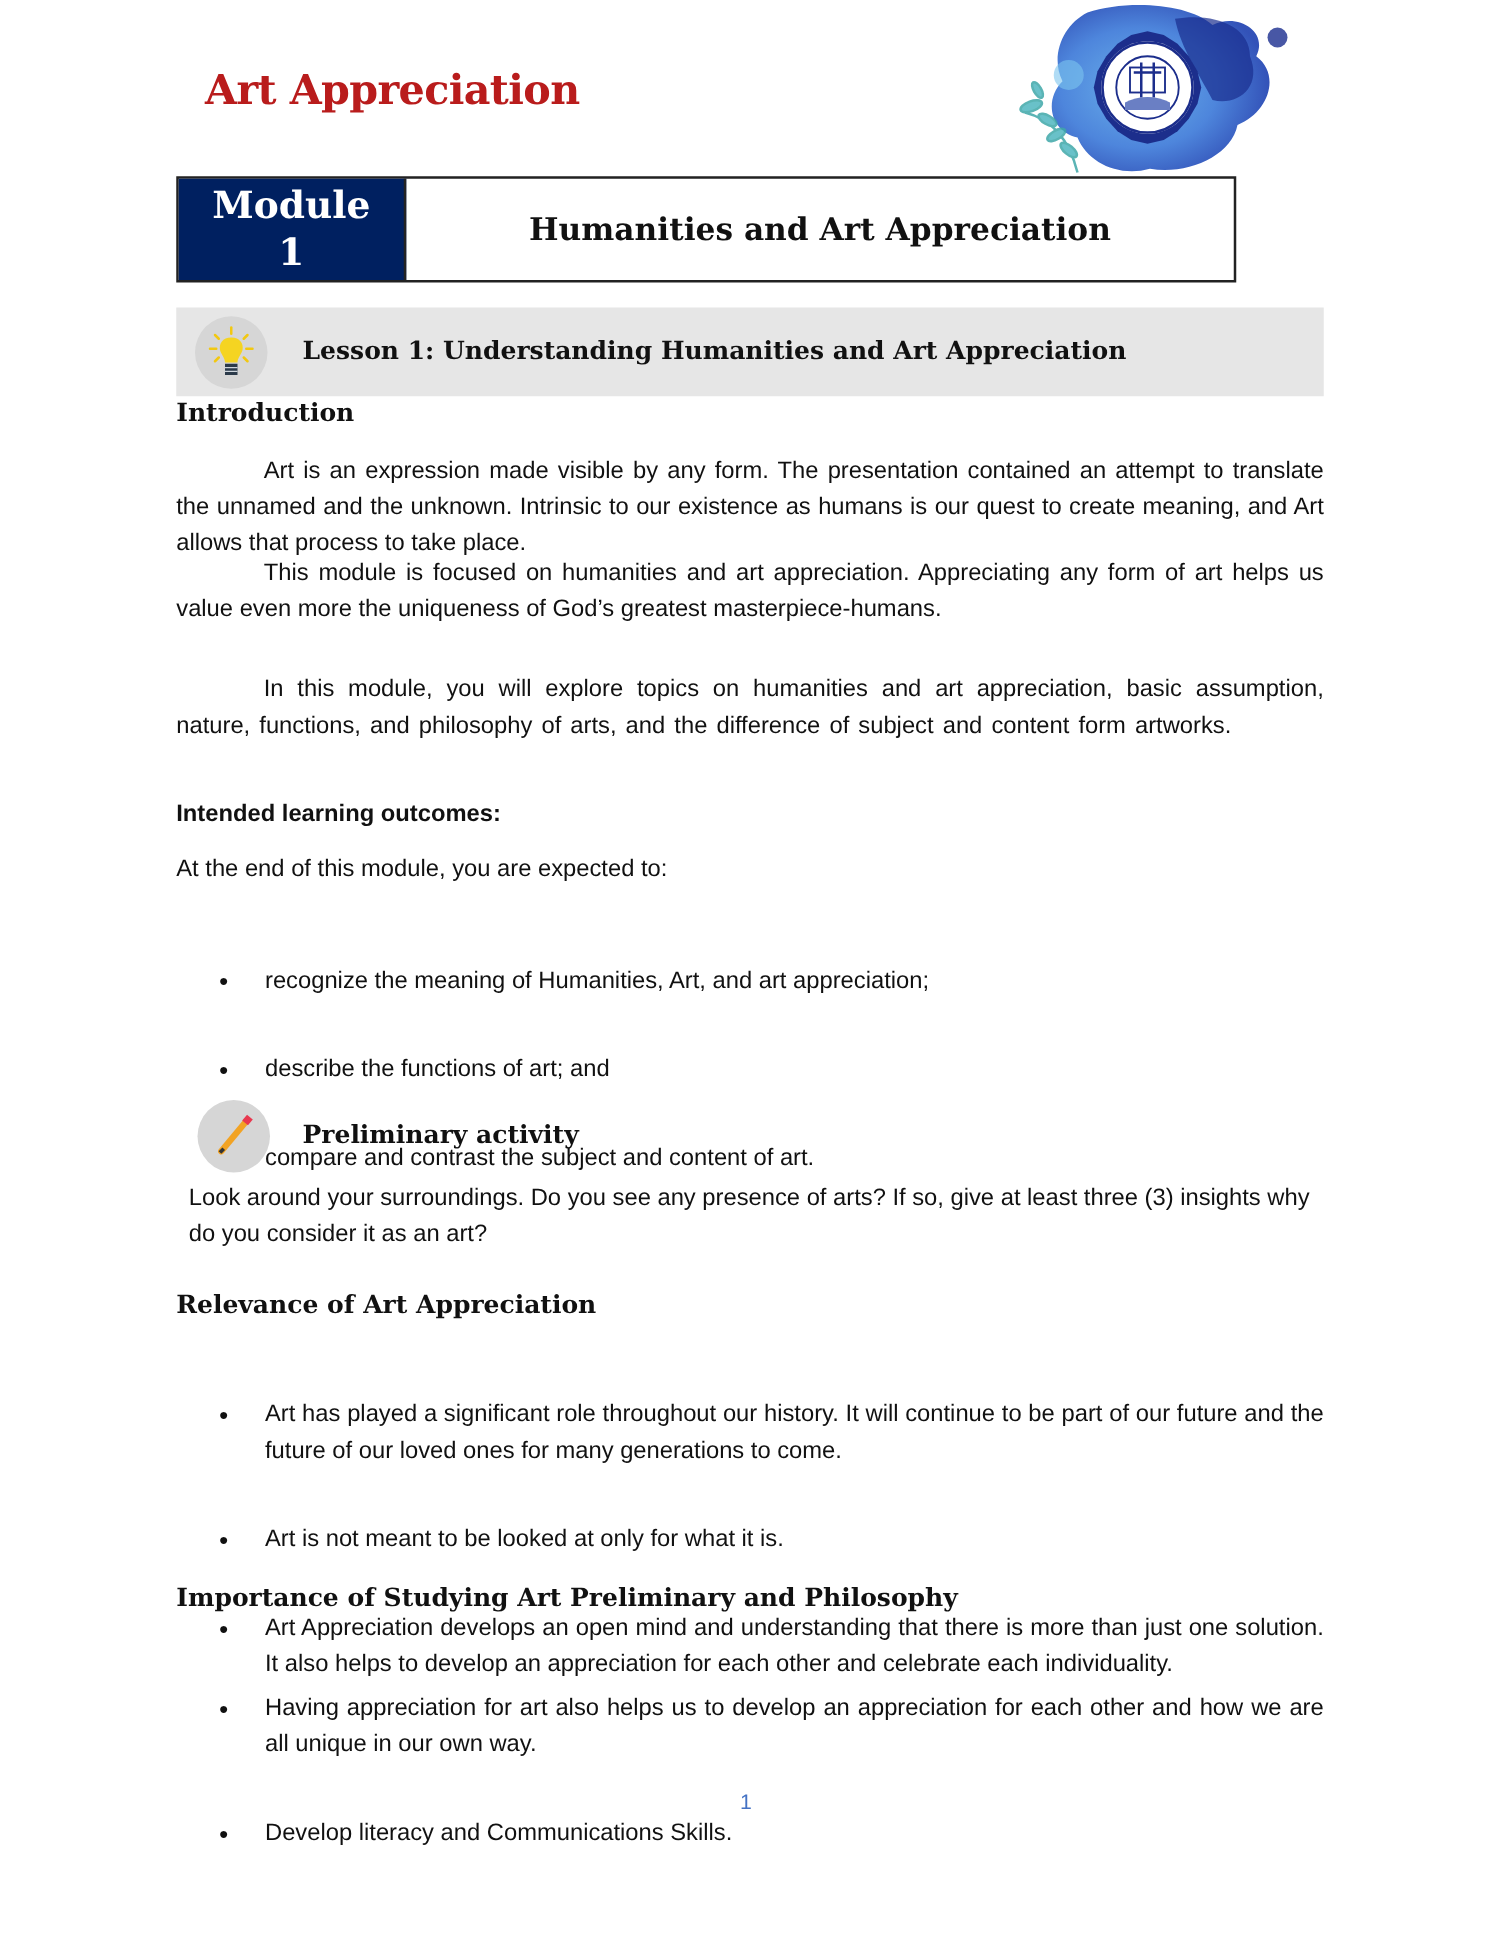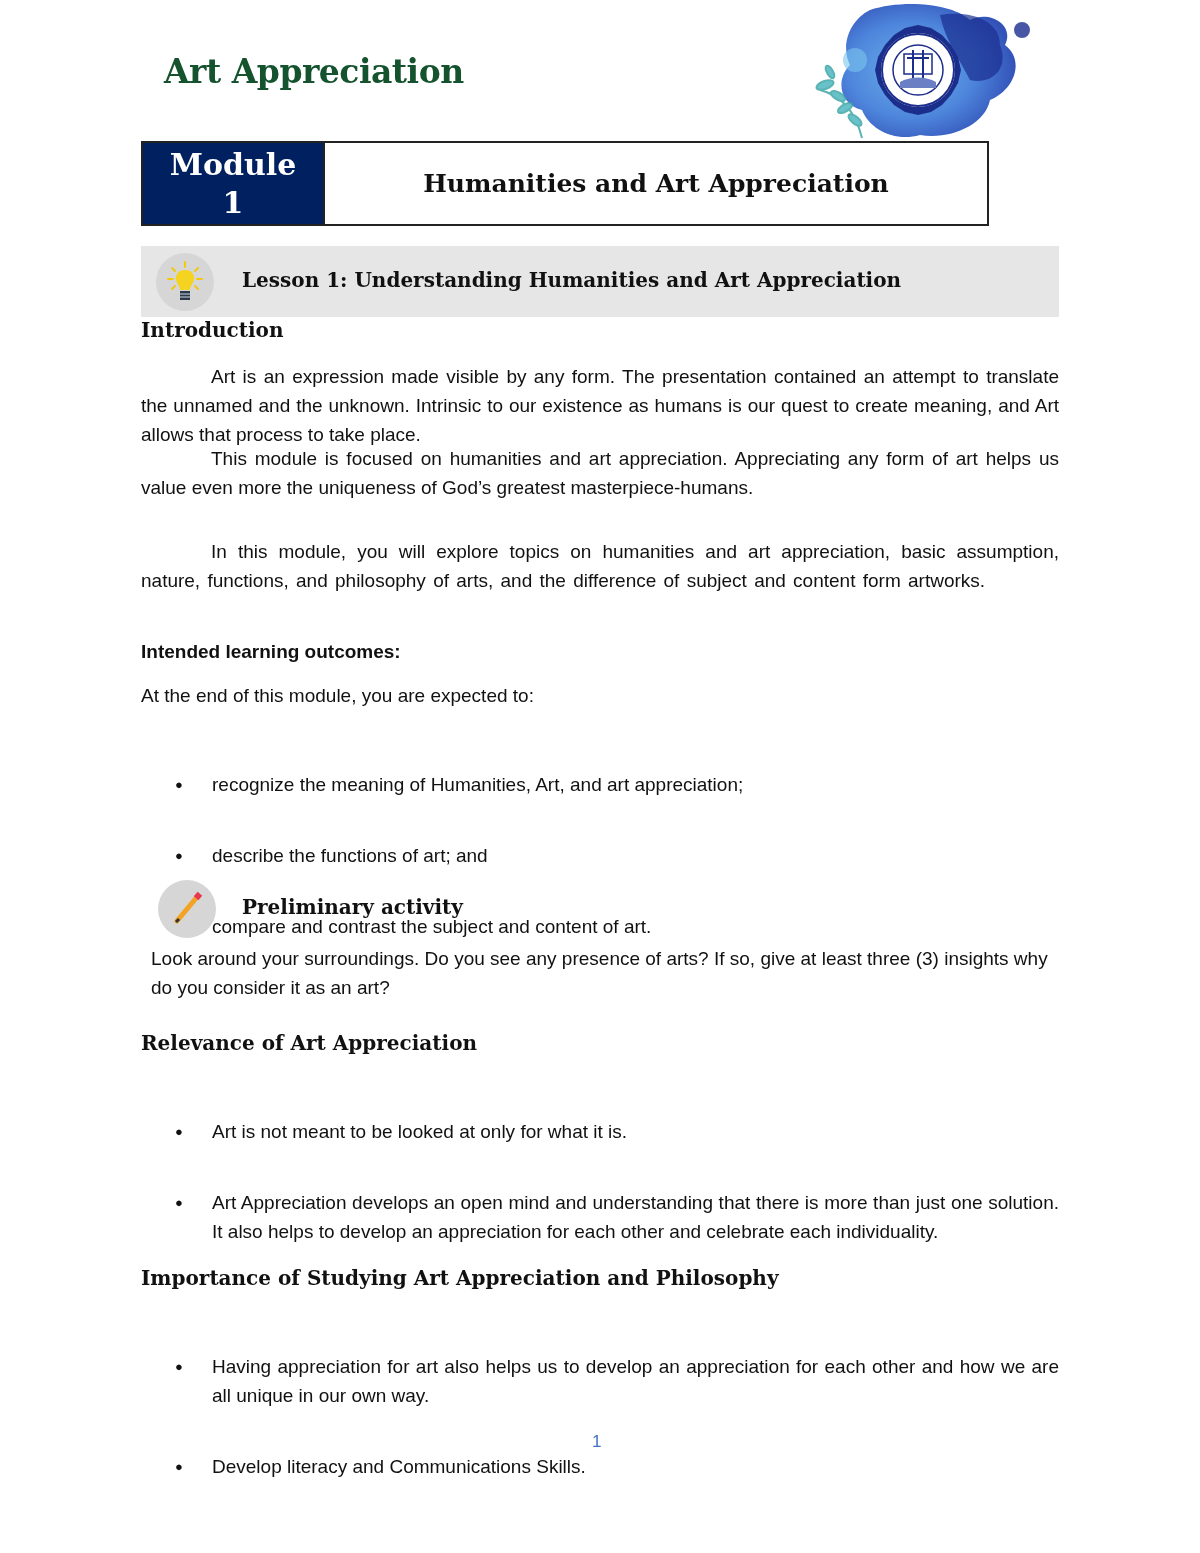--- a/index.html
+++ b/index.html
@@ -1,20 +1,20 @@
 <!DOCTYPE html>
 <html><head>
   <meta charset="utf-8">
   <style>
     html, body { margin: 0; padding: 0; background: #ffffff; }
     body { width: 1200px; height: 1553px; position: relative; overflow: hidden;
       font-family: "Liberation Sans", sans-serif; color: #111; }
     .abs { position: absolute; }
     .brand-title { left: 164px; top: 52px; font-family: "DejaVu Serif", serif; font-weight: bold;
-      font-size: 33px; color: #14532d; letter-spacing: -0.5px; }
+      font-size: 33px; color: #b91c1c; letter-spacing: -0.5px; }
     .logo-wrap { left: 800px; top: 0px; width: 240px; height: 142px; }
     .module-box { left: 141px; top: 141px; width: 848px; height: 85px; border: 2px solid #222;
       box-sizing: border-box; display: flex; }
     .module-left { width: 180px; background: #002060; color: #fff; border-right: 2px solid #222;
       display: flex; flex-direction: column; align-items: center; justify-content: center;
       font-family: "DejaVu Serif", serif; font-weight: bold; font-size: 30px; line-height: 38px; }
     .module-right { flex: 1; display: flex; align-items: center; justify-content: center;
       font-family: "DejaVu Serif", serif; font-weight: bold; font-size: 25px; color: #111; }
     .lesson-bar { left: 141px; top: 246px; width: 918px; height: 71px; background: #e6e6e6; }
     .icon-circle { width: 58px; height: 58px; border-radius: 50%; background: #d6d6d6;
@@ -125,26 +125,27 @@
     <line x1="9" y1="33" x2="12" y2="30" stroke="#333" stroke-width="3"></line>
     <rect x="28" y="4" width="6" height="6" fill="#e8384f" transform="rotate(40 31 7)"></rect>
   </svg>
 </div>
 <div class="abs h-serif pre-title">Preliminary activity</div>
 <div class="abs" style="left:151px; top:944px; width:910px; font-size:19px; line-height:29px;">Look around your surroundings. Do you see any presence of arts? If so, give at least three (3) insights why do you consider it as an art?</div>
 
 <div class="abs h-serif" style="left:141px; top:1031px;">Relevance of Art Appreciation</div>
 <div class="abs" style="left:141px; top:1075px; width:918px; text-align:justify;">
   <ul class="bullets">
+    <li>Art has played a significant role throughout our history. It will continue to be part of our future and the future of our loved ones for many generations to come.</li>
     <li>Art is not meant to be looked at only for what it is.</li>
     <li>Art Appreciation develops an open mind and understanding that there is more than just one solution. It also helps to develop an appreciation for each other and celebrate each individuality.</li>
   </ul>
 </div>
 
-<div class="abs h-serif" style="left:141px; top:1266px;">Importance of Studying Art Appreciation and Philosophy</div>
+<div class="abs h-serif" style="left:141px; top:1266px;">Importance of Studying Art Preliminary and Philosophy</div>
 <div class="abs" style="left:141px; top:1310px; width:918px; text-align:justify;">
   <ul class="bullets">
     <li>Having appreciation for art also helps us to develop an appreciation for each other and how we are all unique in our own way.</li>
     <li>Develop literacy and Communications Skills.</li>
   </ul>
 </div>
 
 <div class="abs page-num">1</div>
 
 </body></html>

